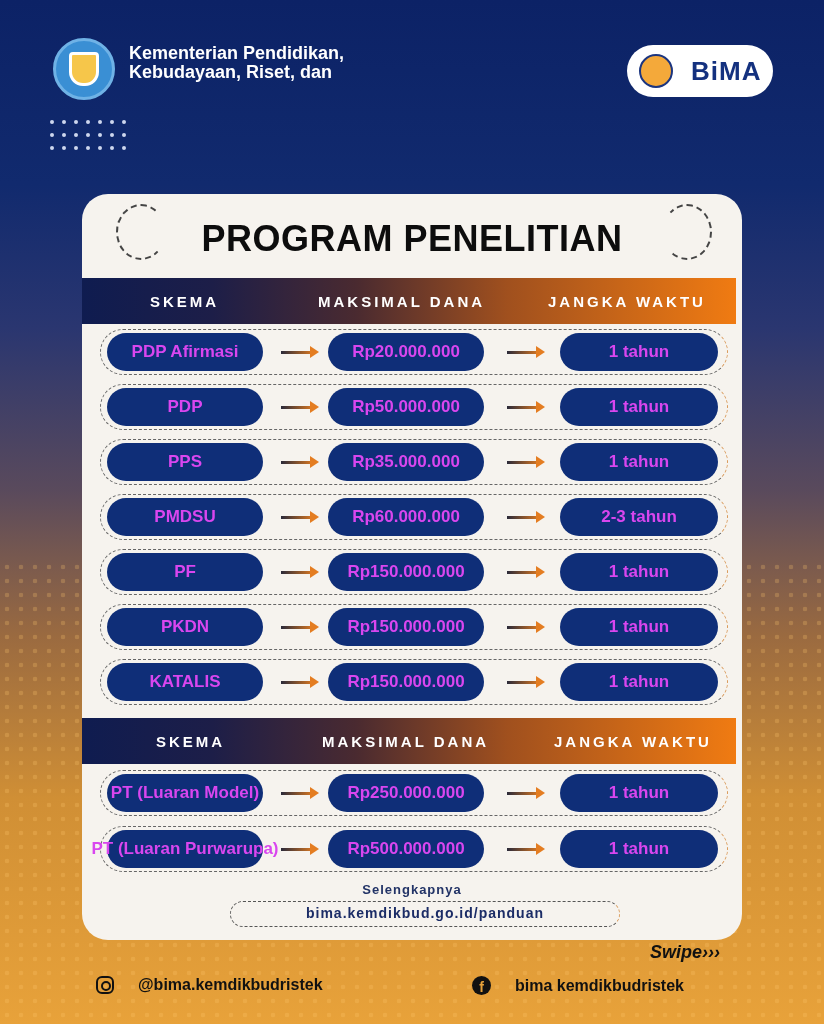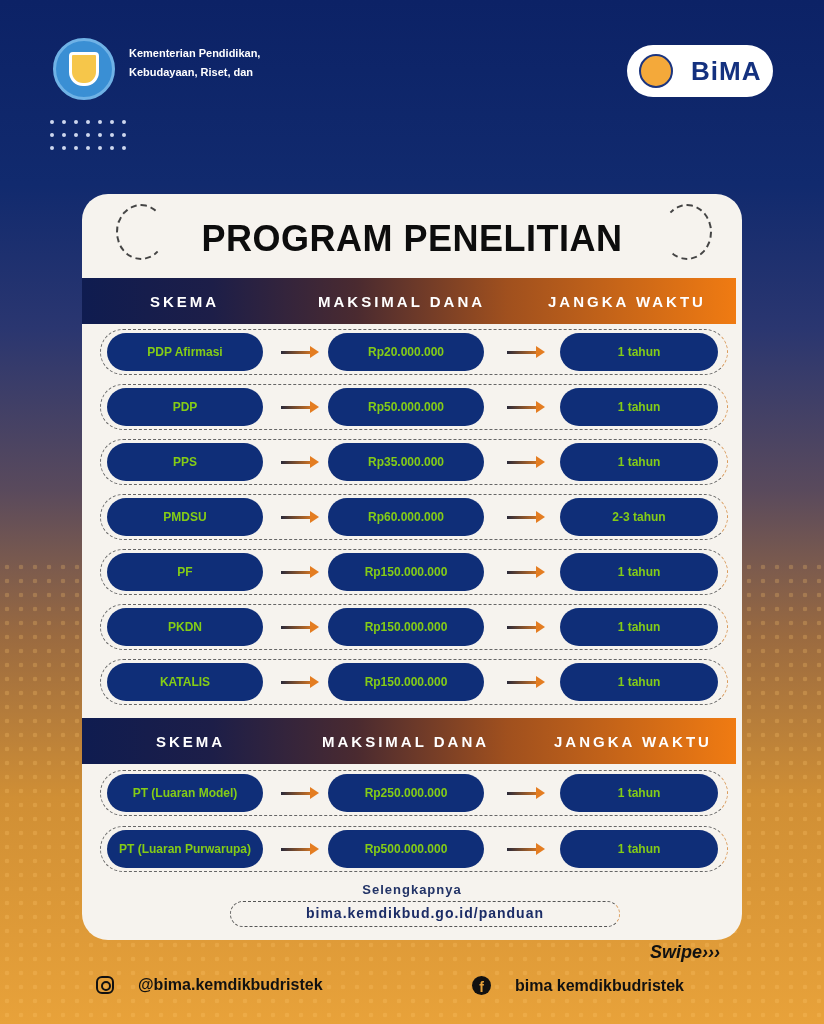--- a/index.html
+++ b/index.html
@@ -3,33 +3,33 @@
 <meta charset="utf-8">
 <style>
 *{box-sizing:border-box;margin:0;padding:0}
 html,body{width:824px;height:1024px;overflow:hidden}
 body{font-family:"Liberation Sans",sans-serif;position:relative;
  background:linear-gradient(180deg,#0c2266 0%,#112a6e 18%,#2a3670 32%,#5a4a5c 48%,#9a6a40 62%,#d08f35 78%,#e8a23a 100%);}
 .dots-bg{position:absolute;left:0;right:0;top:560px;bottom:0;
  background-image:radial-gradient(circle,rgba(255,200,110,.35) 2px,transparent 2.6px);background-size:14px 14px;opacity:.7}
 .header-logo{position:absolute;left:53px;top:38px;width:62px;height:62px;border-radius:50%;background:#3a8fd4;border:3px solid #6fb2e6;display:flex;align-items:center;justify-content:center}
 .header-logo .inner{width:30px;height:34px;background:#f6c64a;border-radius:4px 4px 14px 14px;border:3px solid #fff}
-.ministry{position:absolute;left:129px;top:44px;color:#fff;font-weight:700;font-size:11px;line-height:19px;width:240px}
+.ministry{position:absolute;left:129px;top:44px;color:#fff;font-weight:700;font-size:18px;line-height:19px;width:240px}
 .dot-grid{position:absolute;left:50px;top:120px;display:grid;grid-template-columns:repeat(7,12px);row-gap:9px}
 .dot-grid span{width:4px;height:4px;border-radius:50%;background:#cdd6ee;display:block}
 .bima{position:absolute;left:627px;top:45px;width:146px;height:52px;background:#fff;border-radius:26px;display:flex;align-items:center;padding-left:12px;gap:18px}
 .bima .mascot{width:34px;height:34px;border-radius:50%;background:#f4a93a;border:2px solid #1b3580}
 .bima .txt{font-weight:900;font-size:26px;color:#14317f;letter-spacing:1px}
 .card{position:absolute;left:82px;top:194px;width:660px;height:746px;background:#f6f3ee;border-radius:26px;overflow:hidden}
 .title{position:absolute;left:0;right:0;top:24px;text-align:center;font-weight:900;font-size:36px;color:#0d0d0d;letter-spacing:.5px}
 .swirl{position:absolute;width:50px;height:56px;border:2px dashed #444;border-radius:50%}
 .header-bar{position:absolute;left:0;right:6px;height:46px;background:linear-gradient(90deg,#0f1c50 0%,#1d1e48 20%,#4a2a30 42%,#a0501e 65%,#f07b12 100%);display:flex;align-items:center;color:#fff;font-weight:700;font-size:15px;letter-spacing:3px}
 .header-bar span{position:absolute;white-space:nowrap}
 .row{position:absolute;left:18px;width:628px;height:46px;border:1.5px dashed #666;border-radius:23px;border-right-color:#d99a5a}
-.pill{position:absolute;top:3px;height:38px;background:#0f2e78;border-radius:19px;color:#84cc16;font-weight:700;font-size:12px;display:flex;align-items:center;justify-content:center;white-space:nowrap}
+.pill{position:absolute;top:3px;height:38px;background:#0f2e78;border-radius:19px;color:#d946ef;font-weight:700;font-size:17px;display:flex;align-items:center;justify-content:center;white-space:nowrap}
 .p1{left:6px;width:156px}.p2{left:227px;width:156px}.p3{left:459px;width:158px}
 .arrow{position:absolute;top:14px;width:40px;height:16px}
 .a1{left:180px}.a2{left:406px}
 .arrow .line{position:absolute;left:0;top:7px;width:34px;height:3px;background:linear-gradient(90deg,#2a2a3a,#e47d21)}
 .arrow .head{position:absolute;right:2px;top:2px;width:0;height:0;border-top:6px solid transparent;border-bottom:6px solid transparent;border-left:9px solid #e47d21}
 .more{position:absolute;left:0;right:0;top:688px;text-align:center;font-weight:700;font-size:13px;color:#223366;letter-spacing:1px}
 .link{position:absolute;left:148px;top:707px;width:390px;height:26px;border:1.5px dashed #555;border-right-color:#d99a5a;border-radius:13px;text-align:center;font-weight:700;font-size:14px;color:#1b2c66;letter-spacing:1px;line-height:23px}
 .swipe{position:absolute;left:650px;top:942px;font-weight:900;font-style:italic;font-size:18px;color:#111}
 .social{position:absolute;top:976px;display:flex;align-items:center;gap:24px;font-weight:700;font-size:16px;color:#111}
 .ig-icon{width:18px;height:18px;border:2.5px solid #111;border-radius:6px;position:relative}

